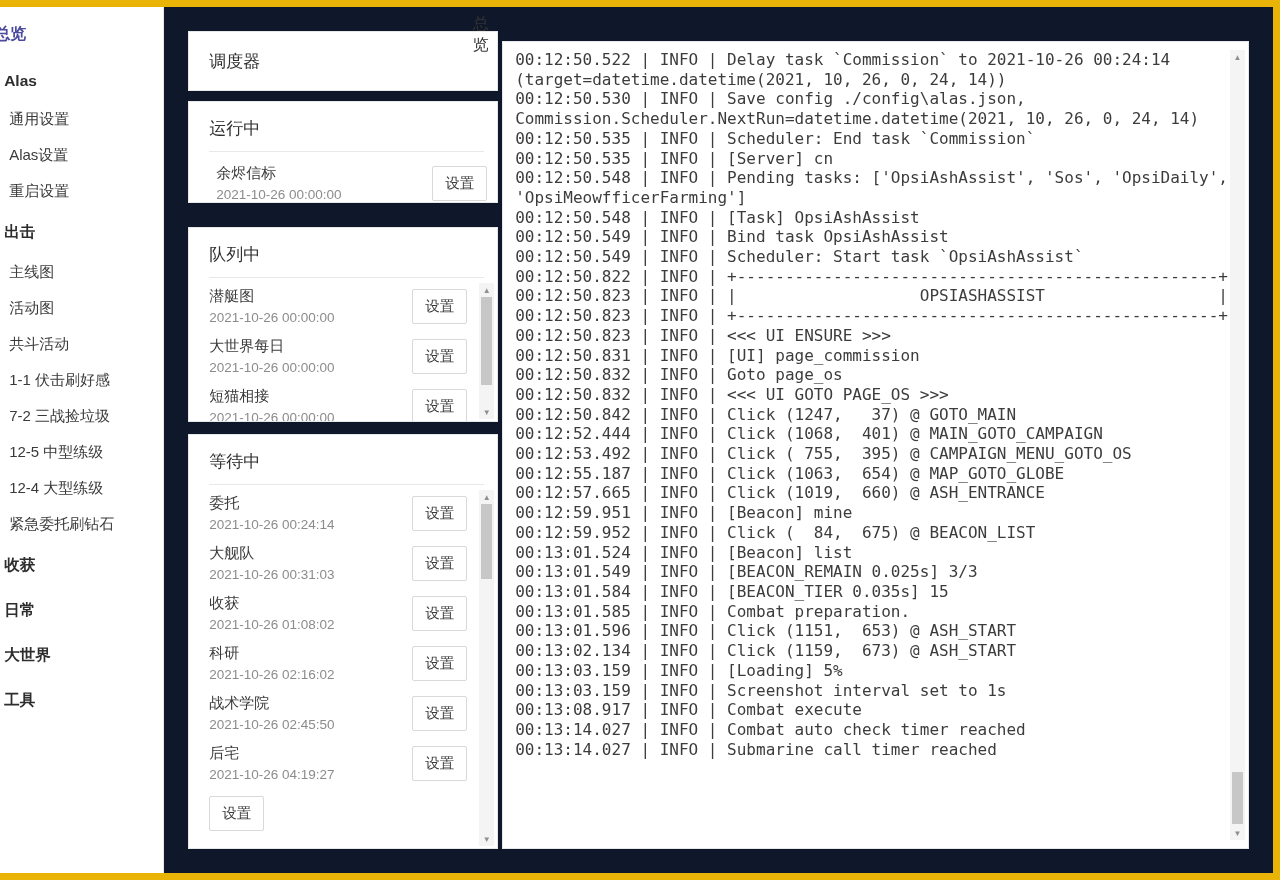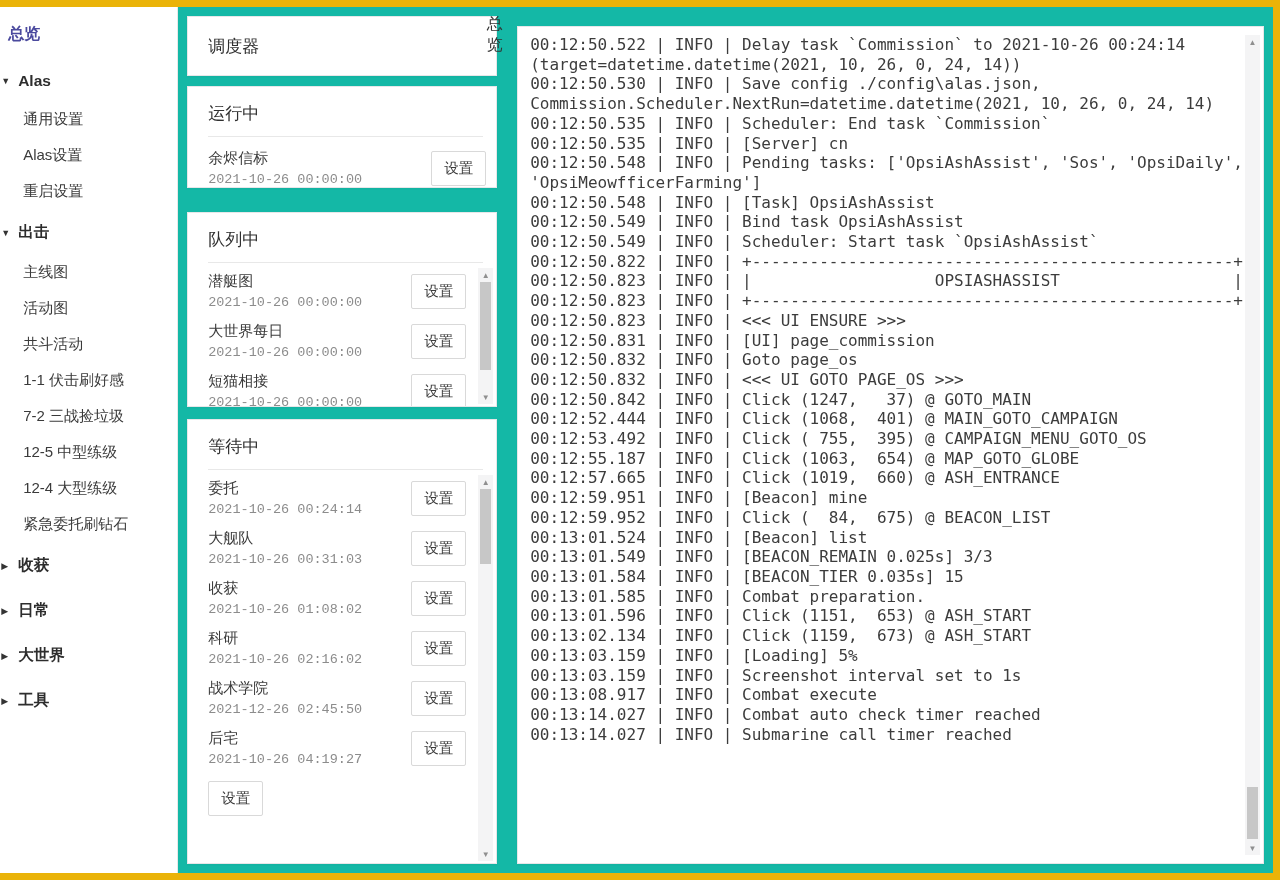--- a/index.html
+++ b/index.html
@@ -44,42 +44,42 @@
 
   
   .menu { flex:0 0 195px; width:195px; border-right:1px solid #e8e8e8; padding-top:10px; background:#fff; overflow:hidden; }
   .menu-overview { position:relative; padding:7px 0 7px 25px; font-size:16px; font-weight:bold; color:#4b4a9e; cursor:pointer; margin-bottom:8px; }
   .menu-overview::before { content:""; position:absolute; left:10px; top:7px; bottom:7px; width:3px; background:var(--accent,#4f4e9c); }
   .menu-group-header { display:flex; align-items:center; padding:12px 0 12px 18px; font-size:15.5px; font-weight:bold; color:#2d2d2d; cursor:pointer; }
   .menu-arrow { font-size:9px; color:#333; width:17px; flex:0 0 17px; }
   .menu-sub-item { padding:8px 0 9px 40px; font-size:15px; color:#3a3a3a; cursor:pointer; }
 
   
-  .main { flex:1; min-width:0; background:#14b8a6; padding:9px; display:flex; gap:20px; }
+  .main { flex:1; min-width:0; background:#0f172a; padding:24px; display:flex; gap:4px; }
   .card { background:#fff; border:1px solid #e7e7e9; box-shadow:0 1px 2px rgba(0,0,0,0.04); }
   .col-left { flex:0 0 310px; width:310px; display:flex; flex-direction:column; min-height:0; }
   .col-right { flex:1; display:flex; flex-direction:column; min-width:0; min-height:0; }
 
   .panel-header { height:60px; flex:0 0 60px; display:flex; align-items:center; padding:0 13px 0 20px; }
   .panel-header .title { font-size:17px; color:#2f2f2f; }
   .hdr-btns { margin-left:auto; display:flex; gap:9px; }
   .btn { border:1px solid #d9d9d9; background:#fff; color:#3b3b3b; font-size:15px; padding:8px 13px; border-radius:2px; cursor:pointer; font-family:inherit; white-space:nowrap; }
   .btn-primary { background:var(--accent,#4f4e9c); border-color:var(--accent,#4f4e9c); color:#fff; }
 
   .task-card { display:flex; flex-direction:column; min-height:0; overflow:hidden; }
   .card-title { font-size:17px; color:#2f2f2f; padding:15px 20px 11px; flex:0 0 auto; }
   .card-divider { border-bottom:1px solid #e8e8e8; margin:0 13px 0 20px; flex:0 0 auto; }
   .list-wrap { flex:1; min-height:0; display:flex; overflow:hidden; padding-top:3px; }
   .task-list { flex:1; min-width:0; overflow:hidden; }
   .task-row { display:flex; align-items:center; padding:5px 10px 5px 20px; height:50px; }
   .task-info { flex:1; min-width:0; }
   .task-name { font-size:15px; color:#3b3b3b; margin-bottom:4px; white-space:nowrap; }
-  .task-time { font-size:13.5px; color:#8c8c8c; white-space:nowrap;font-family:Liberation Mono, monospace; }
+  .task-time { font-size:13.5px; color:#8c8c8c; white-space:nowrap; }
   .btn-setting { padding:7px 12px; font-size:14.5px; flex:0 0 auto; }
-  .running-card .task-row { height:56px; }
+  .running-card .task-row { height:56px;margin-left:7px; }
 
   .mt10 { margin-top:10px; } .mt12 { margin-top:12px; } .mt24 { margin-top:24px; }
   .h60 { height:60px; flex:0 0 60px; } .h102 { height:102px; flex:0 0 102px; } .h195 { height:195px; flex:0 0 195px; }
   .grow { flex:1 1 auto; }
 
   
   .sb { flex:0 0 15px; width:15px; display:flex; flex-direction:column; background:#f4f4f5; margin:2px 3px 2px 2px; }
   .sb-arrow { height:14px; flex:0 0 14px; display:flex; align-items:center; justify-content:center; font-size:8px; color:#8f8f8f; cursor:pointer; }
   .sb-track { flex:1; position:relative; }
   .sb-thumb { position:absolute; left:2px; right:2px; background:#c7c7c7; cursor:pointer; }
@@ -352,21 +352,21 @@
                   <div class="task-info">
                     <div class="task-name">科研</div>
                     <div class="task-time">2021-10-26 02:16:02</div>
                   </div>
                   <button class="btn btn-setting">设置</button>
                 </div>
 
                 <div class="task-row">
                   <div class="task-info">
                     <div class="task-name">战术学院</div>
-                    <div class="task-time">2021-12-26 02:45:50</div>
+                    <div class="task-time">2021-10-26 02:45:50</div>
                   </div>
                   <button class="btn btn-setting">设置</button>
                 </div>
 
                 <div class="task-row">
                   <div class="task-info">
                     <div class="task-name">后宅</div>
                     <div class="task-time">2021-10-26 04:19:27</div>
                   </div>
                   <button class="btn btn-setting">设置</button>

